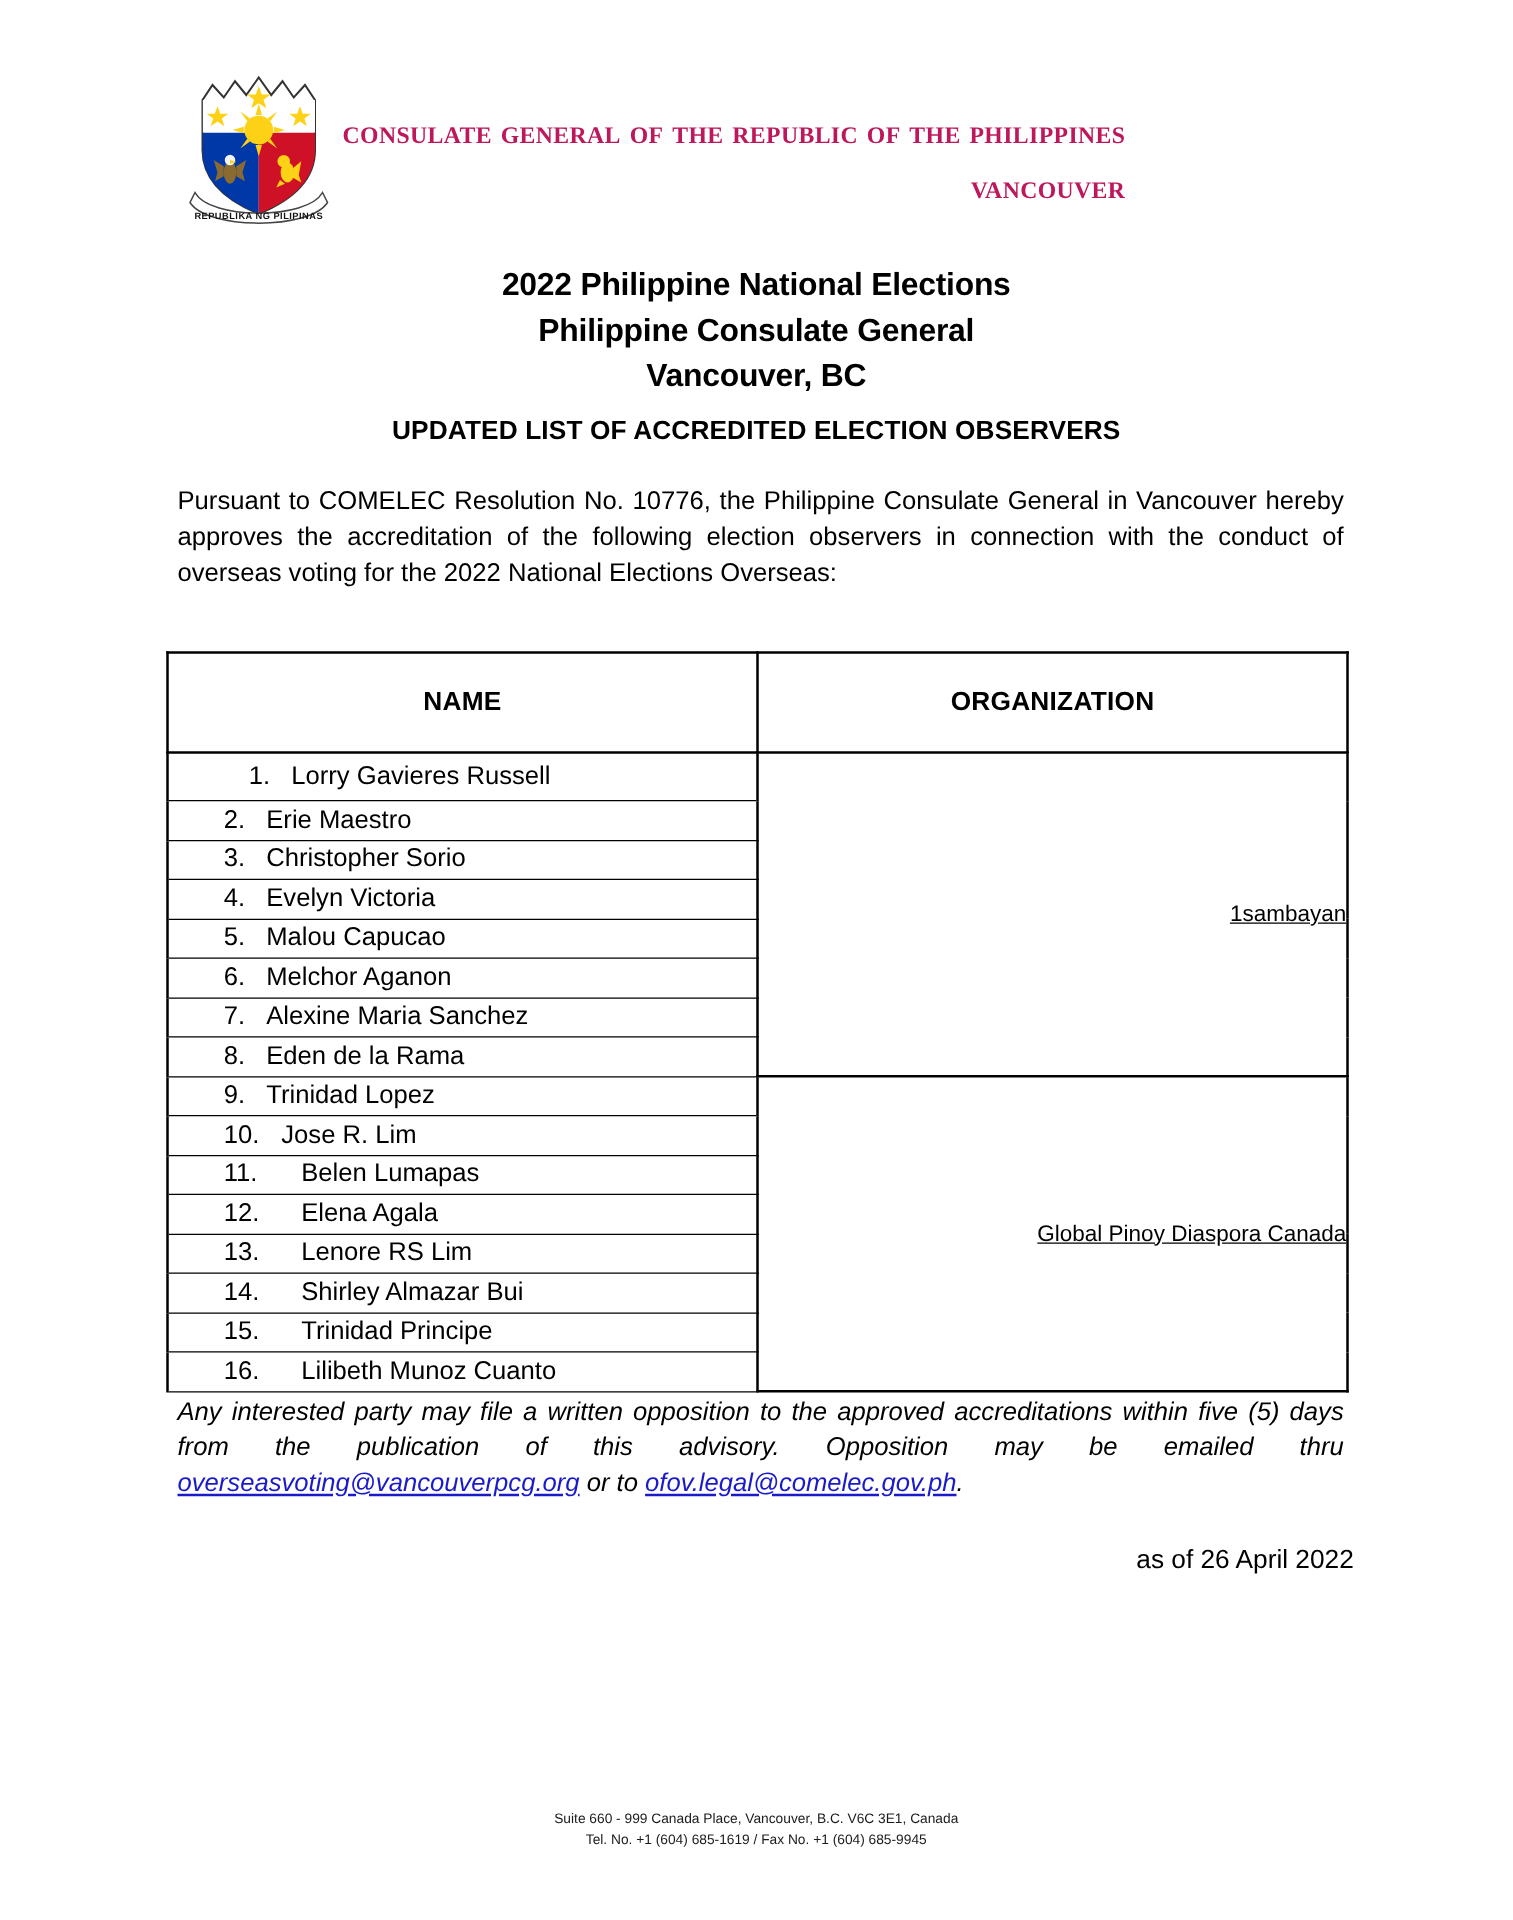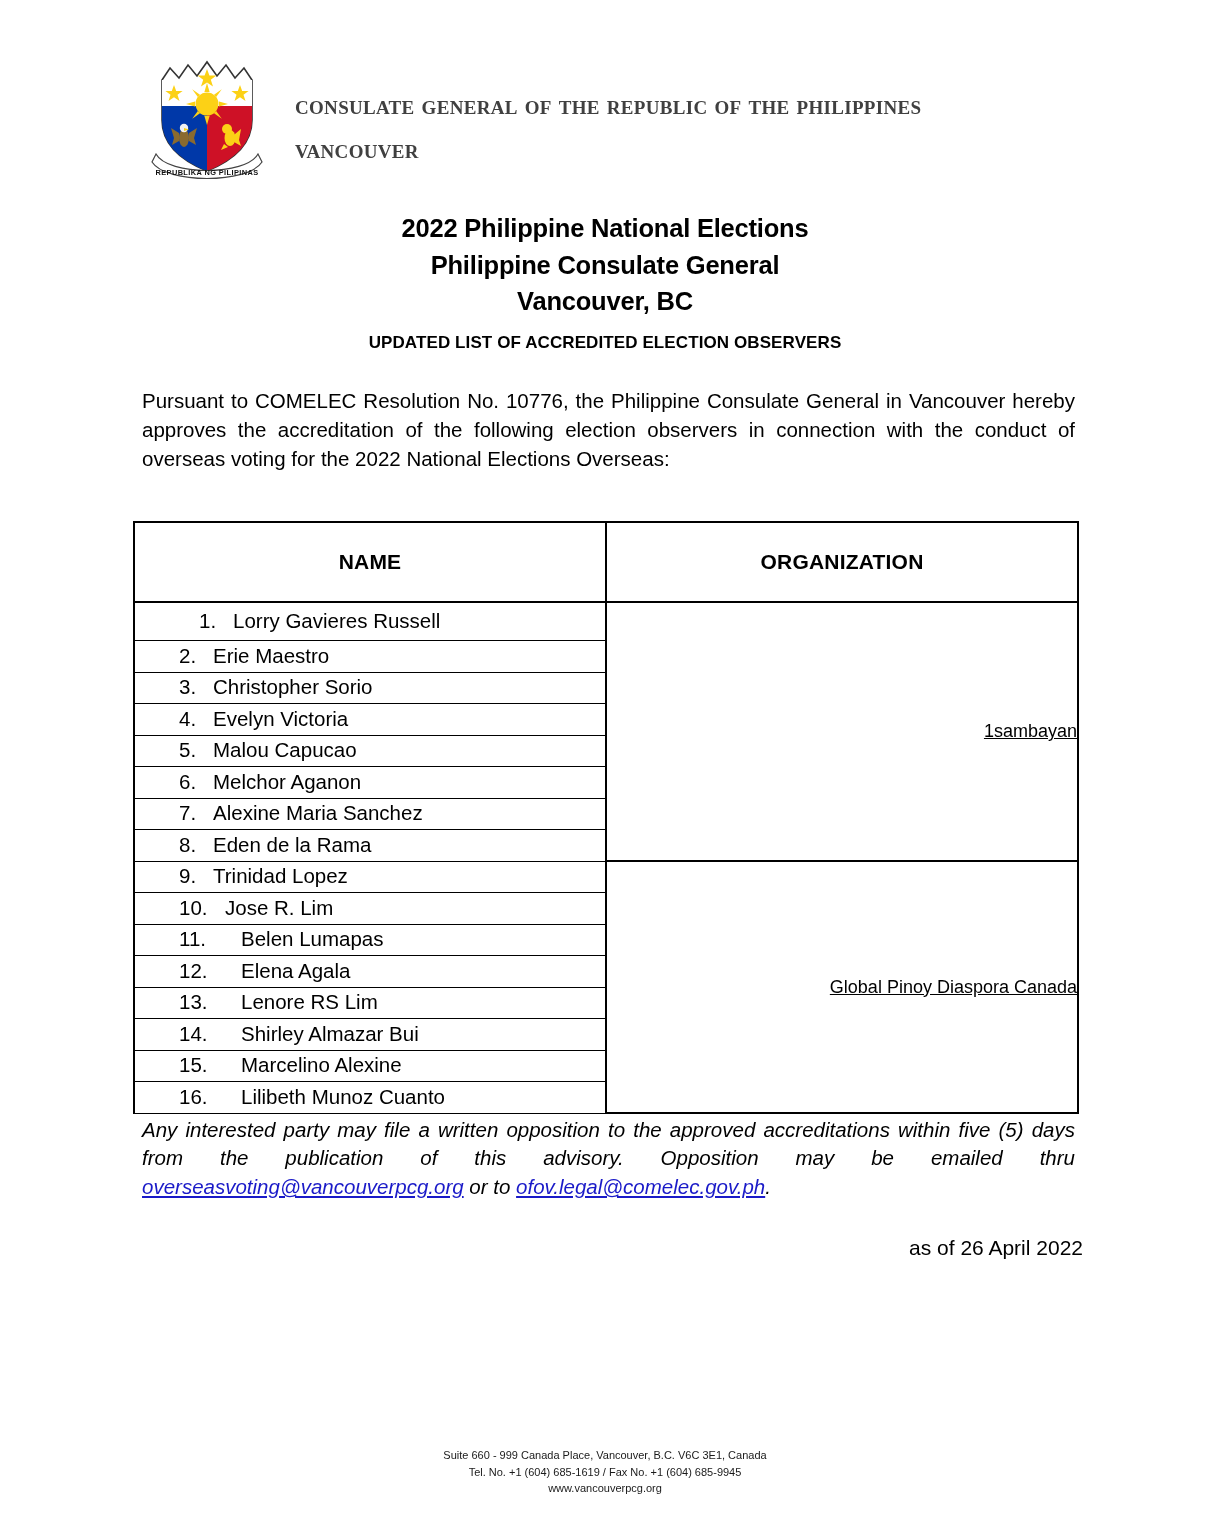--- a/index.html
+++ b/index.html
@@ -27,25 +27,26 @@
   }
   .seal-wrap {
     margin-left: 148px;
     width: 118px;
     height: 132px;
     flex: none;
   }
   .seal-wrap svg { display: block; width: 118px; height: 132px; }
 
   .lh-text {
-    margin-left: 29px;
+    margin-left: 8px;
     padding-top: 26px;
     font-family: "Liberation Serif", serif;
     font-weight: bold;
-    color: #404040;
+    color: #be185d;
+    text-align: right;
   }
   .lh-line {
     font-size: 27px;
     letter-spacing: 0.3px;
     line-height: 1.62;
     font-variant: small-caps;
     text-transform: lowercase;
     white-space: nowrap;
   }
   .lh-line::first-letter { font-size: 27px; }
@@ -61,21 +62,21 @@
     font-size: 25.5px;
     font-weight: bold;
     line-height: 1.44;
     letter-spacing: -0.2px;
   }
   .subtitle {
     position: absolute;
     left: 0; top: 333px;
     width: 1210px;
     text-align: center;
-    font-size: 17px;
+    font-size: 21px;
     font-weight: bold;
     letter-spacing: 0.1px;
   }
 
   
   .intro {
     position: absolute;
     left: 142px; top: 386px;
     width: 933px;
     font-size: 20.5px;
@@ -335,34 +336,33 @@
         <span class="num w-wide">13.</span><span class="nm">Lenore RS Lim</span>
       </td>
     </tr>
     <tr>
       <td class="name-cell">
         <span class="num w-wide">14.</span><span class="nm">Shirley Almazar Bui</span>
       </td>
     </tr>
     <tr>
       <td class="name-cell">
-        <span class="num w-wide">15.</span><span class="nm">Marcelino Alexine</span>
+        <span class="num w-wide">15.</span><span class="nm">Trinidad Principe</span>
       </td>
     </tr>
     <tr>
       <td class="name-cell">
         <span class="num w-wide">16.</span><span class="nm">Lilibeth Munoz Cuanto</span>
       </td>
     </tr>
   </tbody>
 </table>
 
 <div class="closing">
   <span>Any interested party may file a written opposition to the approved accreditations within five (5) days from the publication of this advisory.  Opposition may be emailed thru </span><a class="maillink" href="#">overseasvoting@vancouverpcg.org</a><span> or to </span><a class="maillink" href="#">ofov.legal@comelec.gov.ph</a><span>.</span>
 </div>
 
 <div class="asof">as of 26 April 2022</div>
 
 <div class="footer">
   <div>Suite 660 - 999 Canada Place, Vancouver, B.C. V6C 3E1, Canada</div>
   <div>Tel. No. +1 (604) 685-1619 / Fax No. +1 (604) 685-9945</div>
-  <div>www.vancouverpcg.org</div>
 </div>
 
 </body></html>

